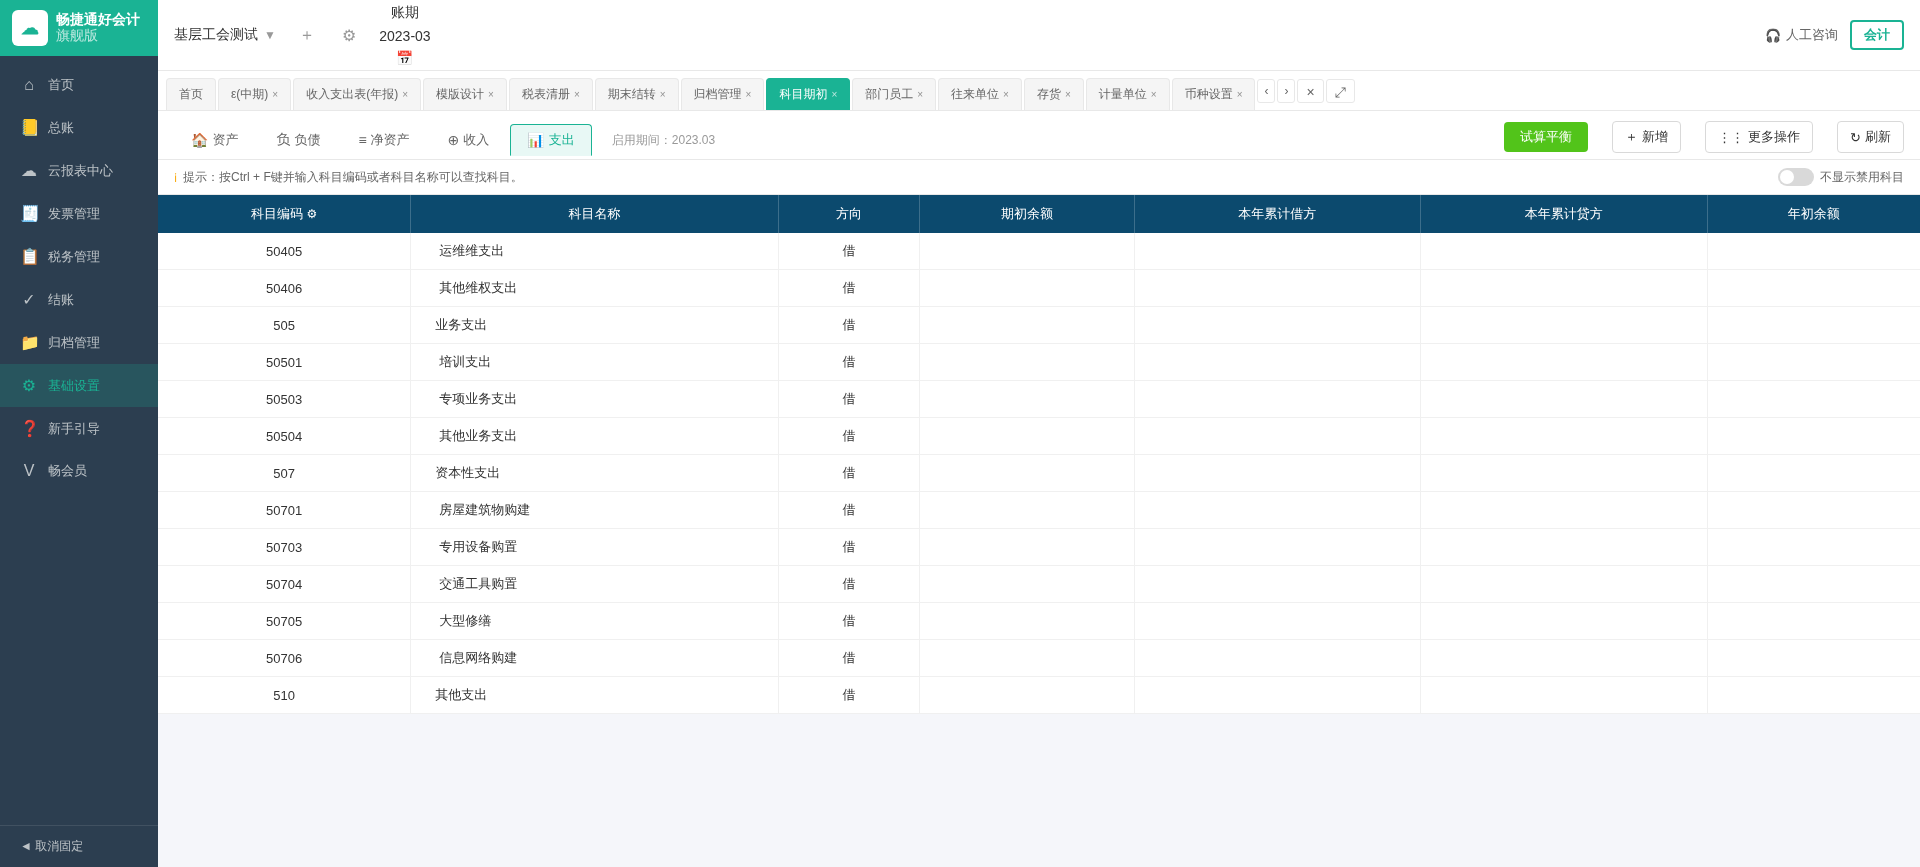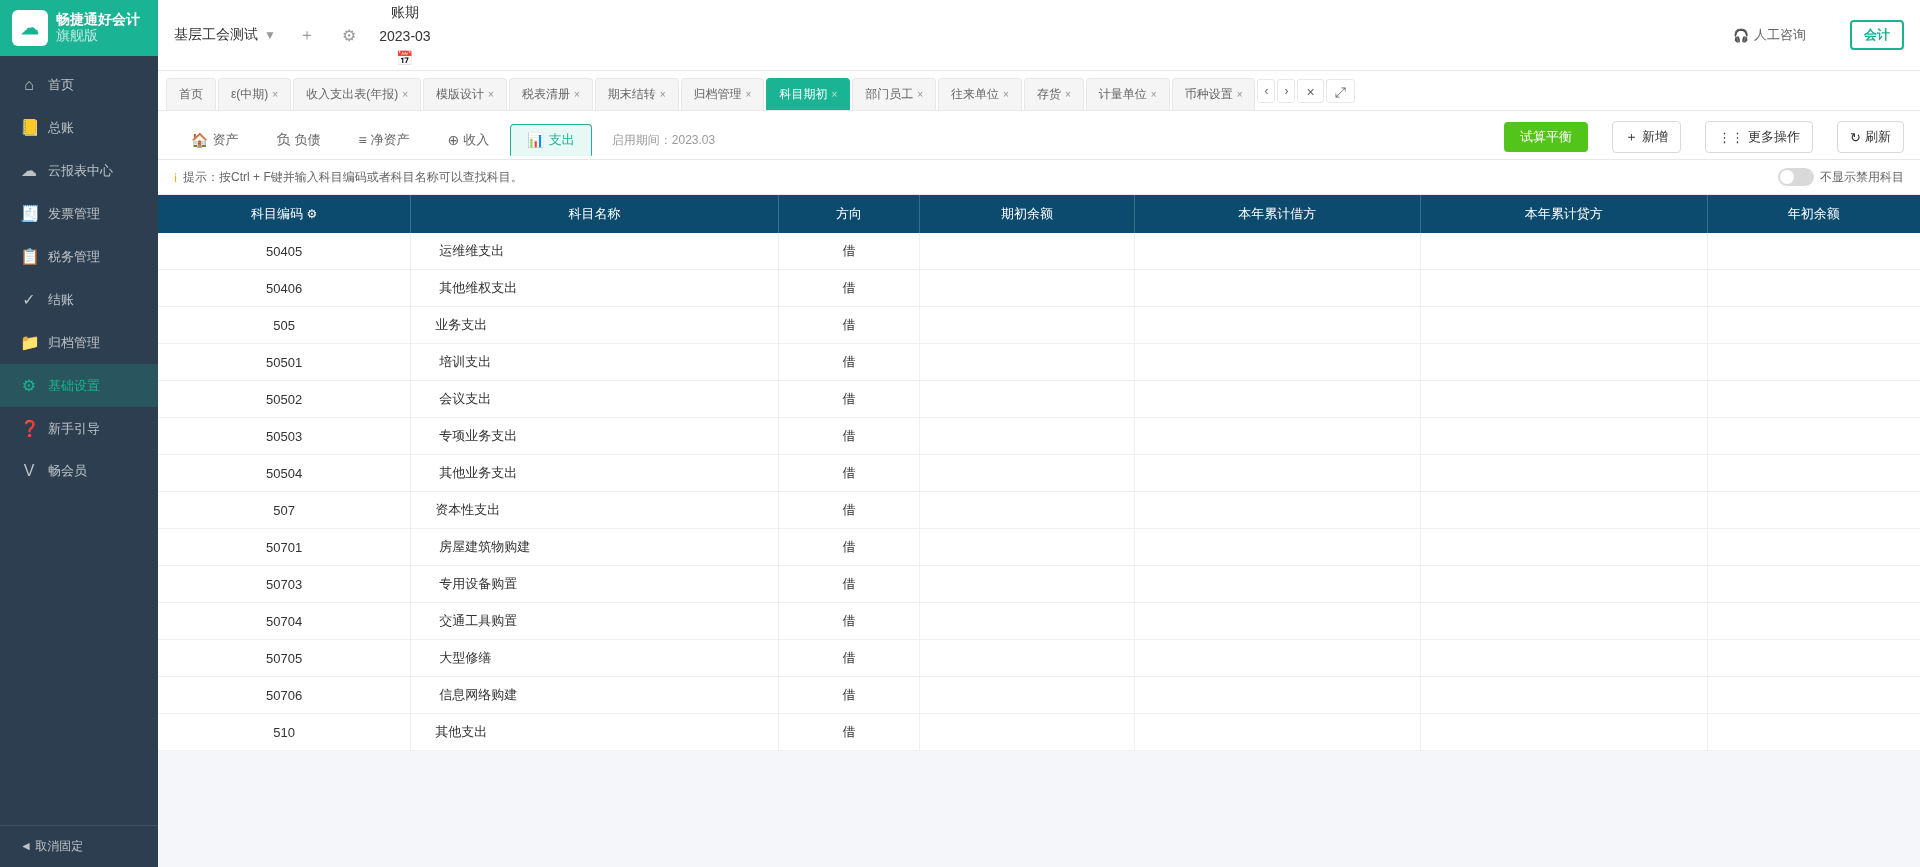--- a/index.html
+++ b/index.html
@@ -86,21 +86,20 @@
     .topbar-help { display: flex; align-items: center; gap: 4px; color: #666; font-size: 13px; cursor: pointer; }
     .topbar-user-btn {
       border: 2px solid #1ab394;
       color: #1ab394;
       background: transparent;
       padding: 4px 12px;
       border-radius: 4px;
       font-size: 13px;
       cursor: pointer;
       font-weight: bold;
-      margin-left: 32px;
     }
 
     
     .tabs-bar {
       background: #fff;
       height: 40px;
       display: flex;
       align-items: flex-end;
       border-bottom: 1px solid #e8e8e8;
       padding: 0 8px;
@@ -541,29 +540,20 @@
             <tr>
     <td class="code-col">50501</td>
     <td class="name-col indent">培训支出</td>
     <td class="dir-col">借</td>
     <td></td>
     <td></td>
     <td></td>
     <td></td>
   </tr>
             <tr>
-    <td class="code-col">50502</td>
-    <td class="name-col indent">会议支出</td>
-    <td class="dir-col">借</td>
-    <td></td>
-    <td></td>
-    <td></td>
-    <td></td>
-  </tr>
-            <tr>
     <td class="code-col">50503</td>
     <td class="name-col indent">专项业务支出</td>
     <td class="dir-col">借</td>
     <td></td>
     <td></td>
     <td></td>
     <td></td>
   </tr>
             <tr>
     <td class="code-col">50504</td>

